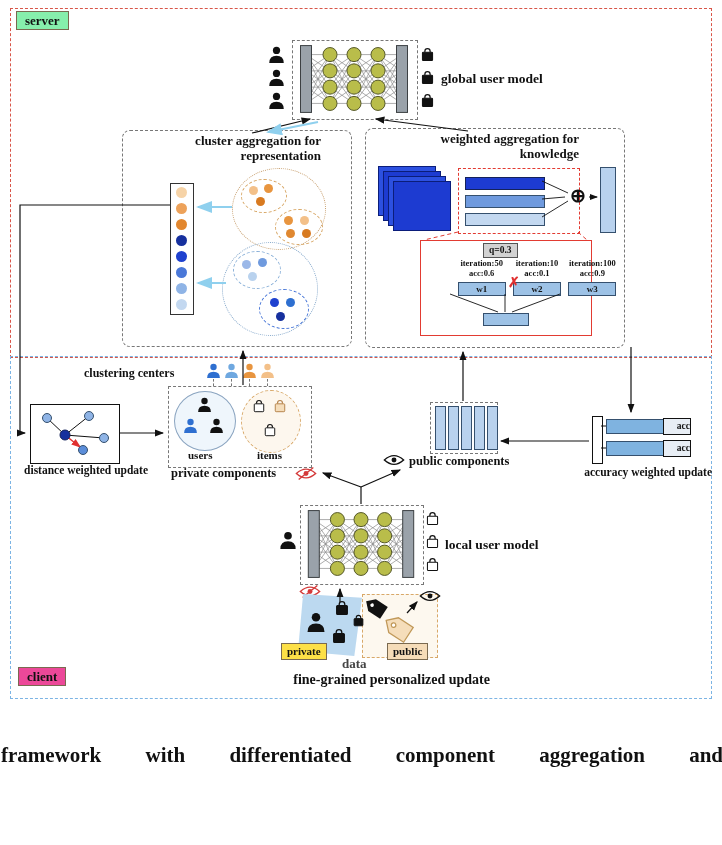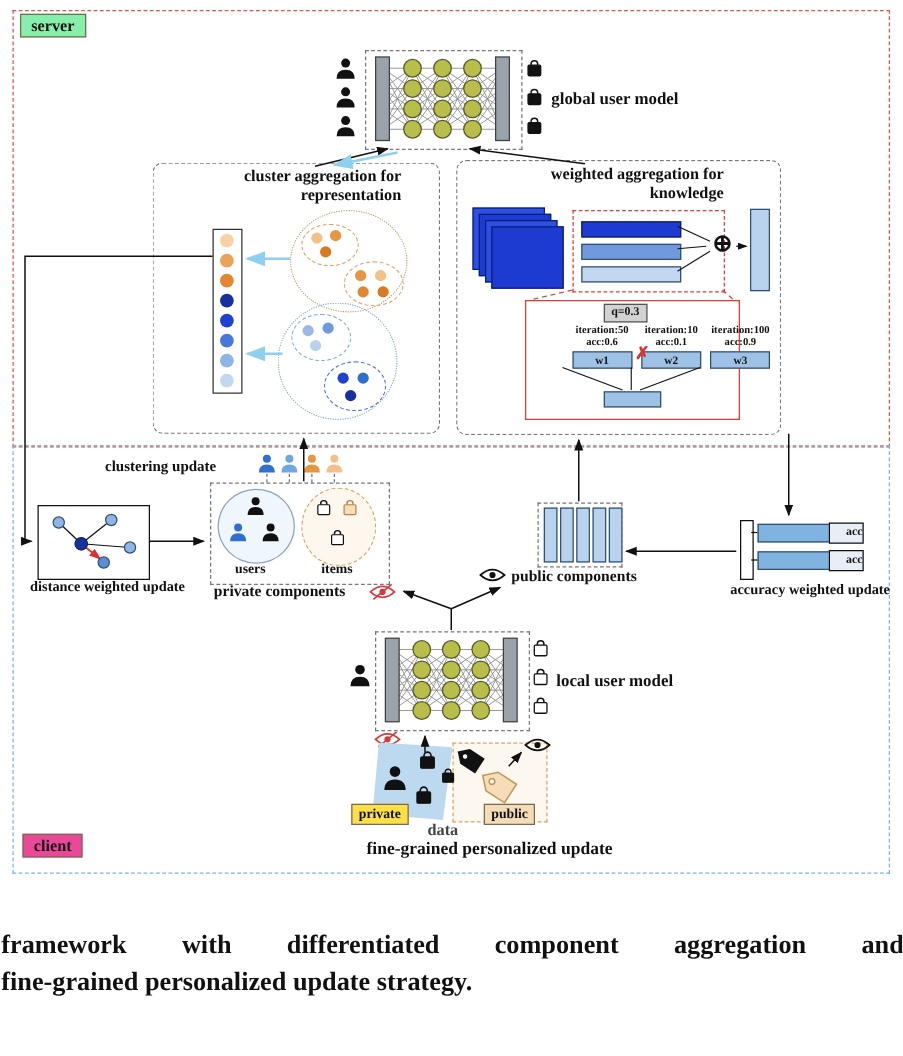--- a/index.html
+++ b/index.html
@@ -219,21 +219,21 @@
     </div>
     <div style="flex:1;text-align:center;">
       <div class="lbl" style="font-size:8.5px;line-height:10px;">iteration:100</div>
       <div class="lbl" style="font-size:8.5px;line-height:10px;">acc:0.9</div>
       <div style="display:inline-block;margin-top:2px;width:46px;height:12px;background:#9dc2e6;border:1px solid #35506e;font-size:9px;line-height:12px;font-weight:bold;text-align:center;">w3</div>
     </div>
   </div>
   <div class="abs lbl" style="left:508px;top:274px;font-size:14px;color:#e03030;z-index:7;">✗</div>
   <div class="abs" style="left:483px;top:313px;width:44px;height:11px;background:#9dc2e6;border:1px solid #35506e;"></div>
 
-  <div class="abs lbl" style="left:84px;top:366px;font-size:12px;">clustering update</div>
+  <div class="abs lbl" style="left:84px;top:366px;font-size:12px;">clustering centers</div>
   <div class="abs person" style="left:206px;top:363px;width:15px;height:15px;">
       <svg width="100%" height="100%" viewBox="0 0 16 16">
         <circle cx="8" cy="4.2" r="3.4" fill="#2e6fd0"></circle>
         <path d="M1.2 16 Q1.2 9.2 8 9.2 Q14.8 9.2 14.8 16 Z" fill="#2e6fd0"></path>
       </svg>
     </div>
   <div class="abs person" style="left:224px;top:363px;width:15px;height:15px;">
       <svg width="100%" height="100%" viewBox="0 0 16 16">
         <circle cx="8" cy="4.2" r="3.4" fill="#6fa8e0"></circle>
         <path d="M1.2 16 Q1.2 9.2 8 9.2 Q14.8 9.2 14.8 16 Z" fill="#6fa8e0"></path>
@@ -508,21 +508,20 @@
         <circle cx="12" cy="7" r="2.7" fill="#111"></circle>
       </svg>
     </div>
   <div class="abs badge" style="left:281px;top:643px;background:#fde047;font-size:11px;line-height:15px;padding:0 5px;">private</div>
   <div class="abs badge" style="left:387px;top:643px;background:#f5dcb8;font-size:11px;line-height:15px;padding:0 5px;">public</div>
   <div class="abs lbl" style="left:342px;top:656px;font-size:13px;color:#444;">data</div>
   <div class="abs lbl ctr" style="left:230px;top:672px;width:260px;font-size:14px;">fine-grained personalized update</div>
 
   <div class="abs" style="left:0;top:740px;width:722px;font-weight:bold;font-size:21px;line-height:30px;padding:0 1px;">
     <div style="text-align:justify;text-align-last:justify;">framework with differentiated component aggregation and</div>
-    <div>fine-grained personalized update strategy.</div>
   </div>
 
   <svg class="abs" width="722" height="700" style="left:0;top:0;z-index:6;pointer-events:none;">
     <defs>
       <marker id="mB" markerWidth="8" markerHeight="8" refX="7" refY="3" orient="auto">
           <path d="M0,0 L8,3 L0,6 Z" fill="#111"></path>
         </marker>
       <marker id="mC" markerWidth="8" markerHeight="8" refX="7" refY="3" orient="auto">
           <path d="M0,0 L8,3 L0,6 Z" fill="#8fd0ee"></path>
         </marker>

